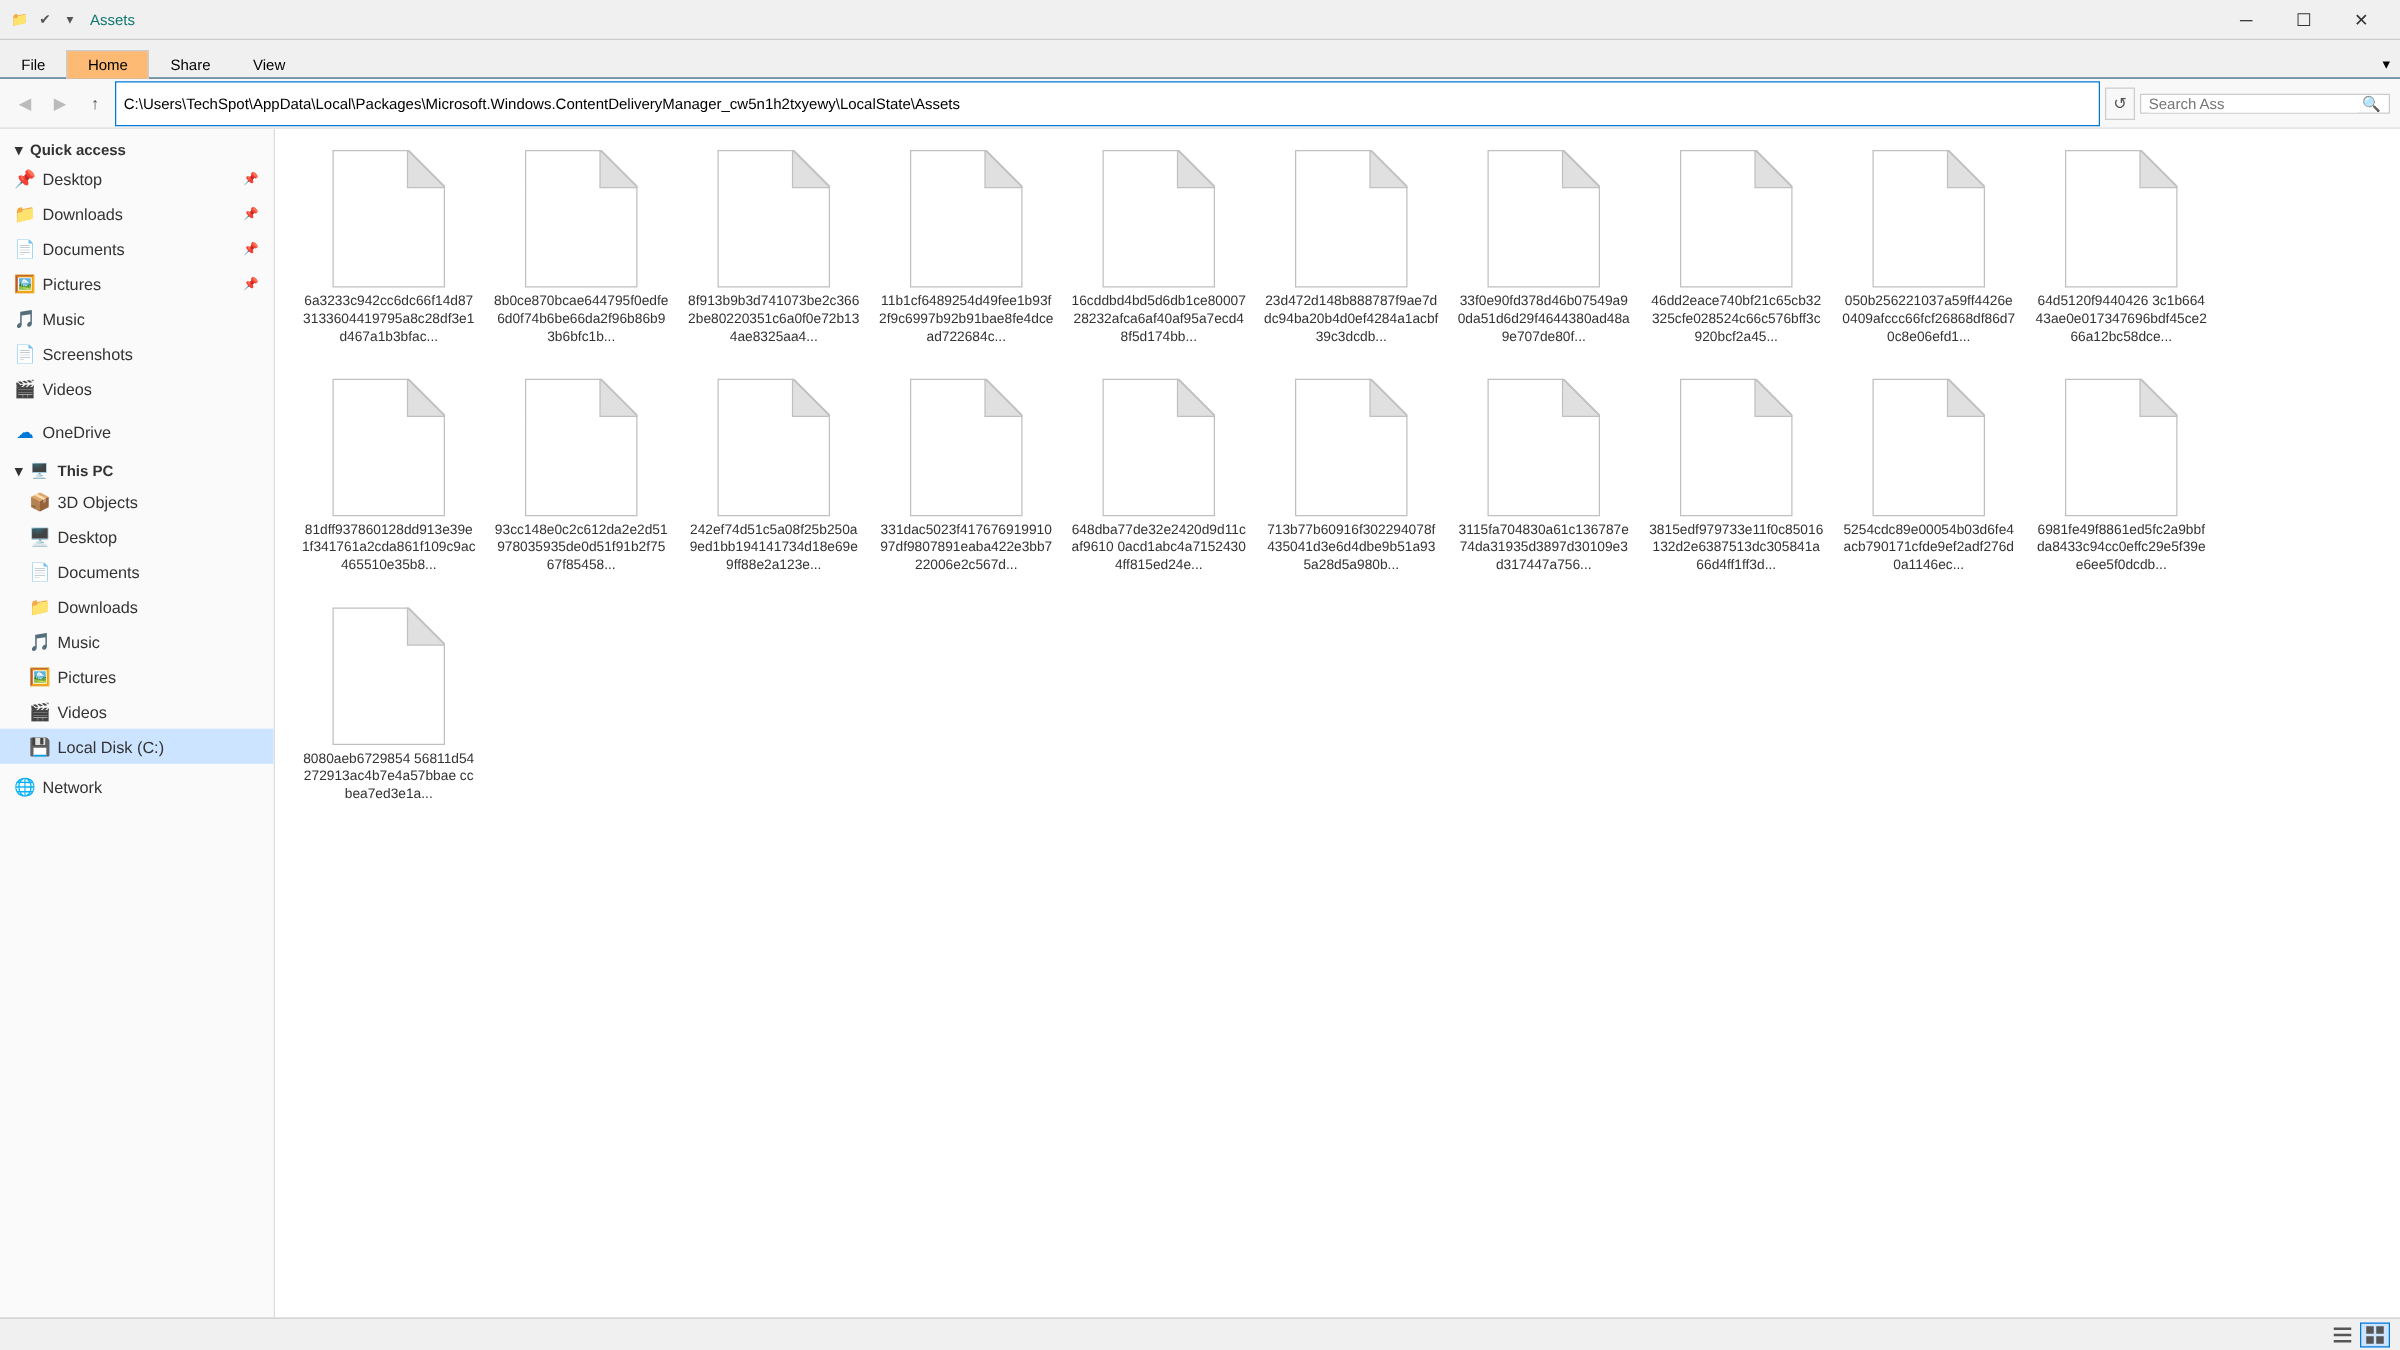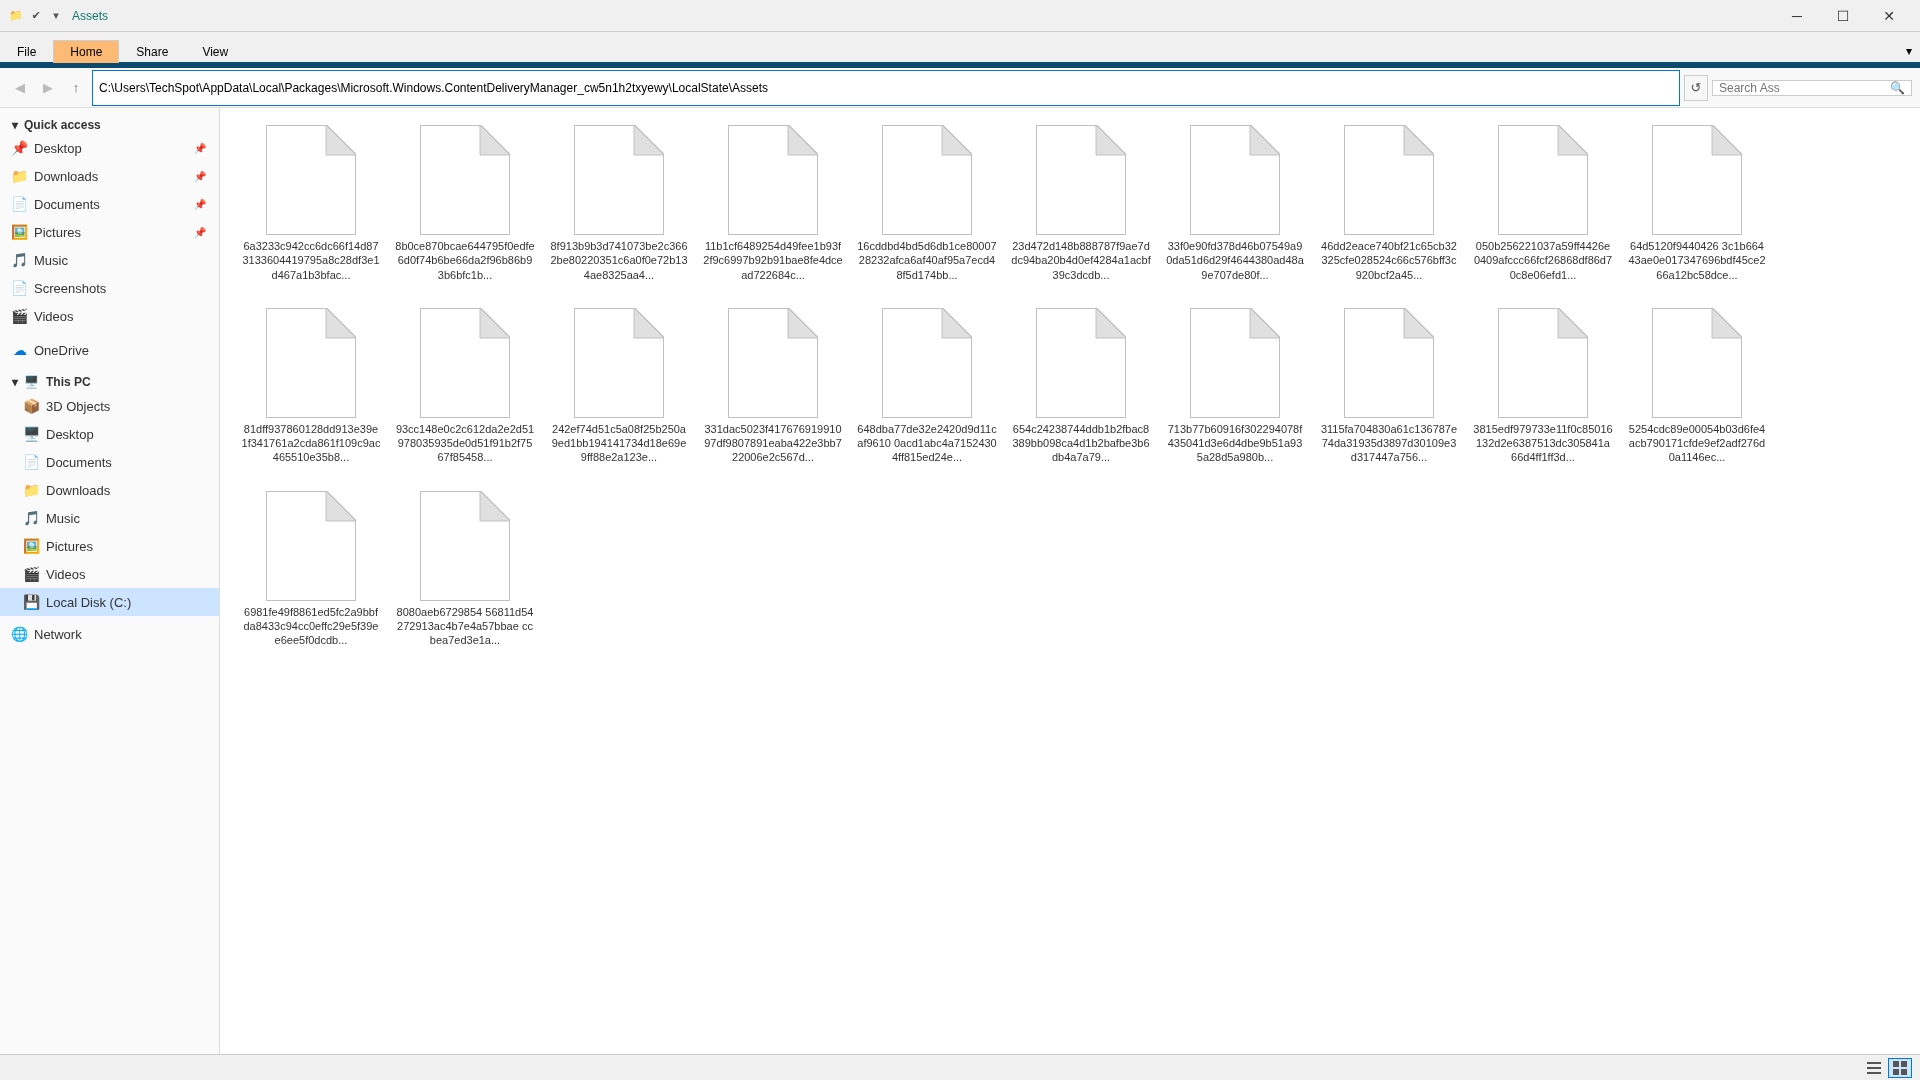--- a/index.html
+++ b/index.html
@@ -15,21 +15,21 @@
       border-bottom: 1px solid #ccc;
       flex-shrink: 0;
     }
     .title-bar-icons { display: flex; gap: 4px; margin-right: 8px; }
     .title-bar-icon { width: 16px; height: 16px; display: flex; align-items: center; justify-content: center; font-size: 11px; color: #555; }
     .title-bar-title { font-size: 12px; color: #0f766e; flex: 1; }
     .title-bar-controls { display: flex; gap: 0; margin-left: auto; }
     .title-bar-btn { width: 46px; height: 32px; display: flex; align-items: center; justify-content: center; font-size: 14px; color: #333; cursor: pointer; }
 
     
-    .ribbon { background: #f0f0f0; flex-shrink: 0; border-bottom: 6px solid #0c4a6e; }
+    .ribbon { background: #f0f0f0; flex-shrink: 0; border-bottom: 1px solid #0c4a6e; }
     .ribbon-tabs { display: flex; height: 30px; align-items: flex-end; }
     .ribbon-tab { padding: 4px 16px; font-size: 12px; cursor: pointer; border: 1px solid transparent; border-bottom: none; margin-bottom: -1px; }
     .ribbon-tab.active { background: #fdba74; border-color: #ccc; border-bottom-color: #fff; }
     .ribbon-more { margin-left: auto; padding: 4px 8px; font-size: 12px; cursor: pointer; }
 
     
     .address-bar {
       height: 40px;
       background: #f8f8f8;
       display: flex;
@@ -323,27 +323,20 @@
     <polygon points="0,0 60,0 90,30 90,110 0,110" fill="white" stroke="#c0c0c0" stroke-width="2"></polygon>
     <polygon points="60,0 90,30 60,30" fill="#e0e0e0" stroke="#c0c0c0" stroke-width="1"></polygon>
   </svg></div>
           <div class="file-name">648dba77de32e2420d9d11caf9610 0acd1abc4a71524304ff815ed24e...</div>
         </div>
         <div class="file-item">
           <div class="file-icon"><svg viewBox="0 0 90 110" xmlns="http://www.w3.org/2000/svg">
     <polygon points="0,0 60,0 90,30 90,110 0,110" fill="white" stroke="#c0c0c0" stroke-width="2"></polygon>
     <polygon points="60,0 90,30 60,30" fill="#e0e0e0" stroke="#c0c0c0" stroke-width="1"></polygon>
   </svg></div>
-          <div class="file-name">654c24238744ddb1b2fbac8389bb098ca4d1b2bafbe3b6db4a7a79...</div>
-        </div>
-        <div class="file-item">
-          <div class="file-icon"><svg viewBox="0 0 90 110" xmlns="http://www.w3.org/2000/svg">
-    <polygon points="0,0 60,0 90,30 90,110 0,110" fill="white" stroke="#c0c0c0" stroke-width="2"></polygon>
-    <polygon points="60,0 90,30 60,30" fill="#e0e0e0" stroke="#c0c0c0" stroke-width="1"></polygon>
-  </svg></div>
           <div class="file-name">713b77b60916f302294078f435041d3e6d4dbe9b51a935a28d5a980b...</div>
         </div>
         <div class="file-item">
           <div class="file-icon"><svg viewBox="0 0 90 110" xmlns="http://www.w3.org/2000/svg">
     <polygon points="0,0 60,0 90,30 90,110 0,110" fill="white" stroke="#c0c0c0" stroke-width="2"></polygon>
     <polygon points="60,0 90,30 60,30" fill="#e0e0e0" stroke="#c0c0c0" stroke-width="1"></polygon>
   </svg></div>
           <div class="file-name">3115fa704830a61c136787e74da31935d3897d30109e3d317447a756...</div>
         </div>
         <div class="file-item">

